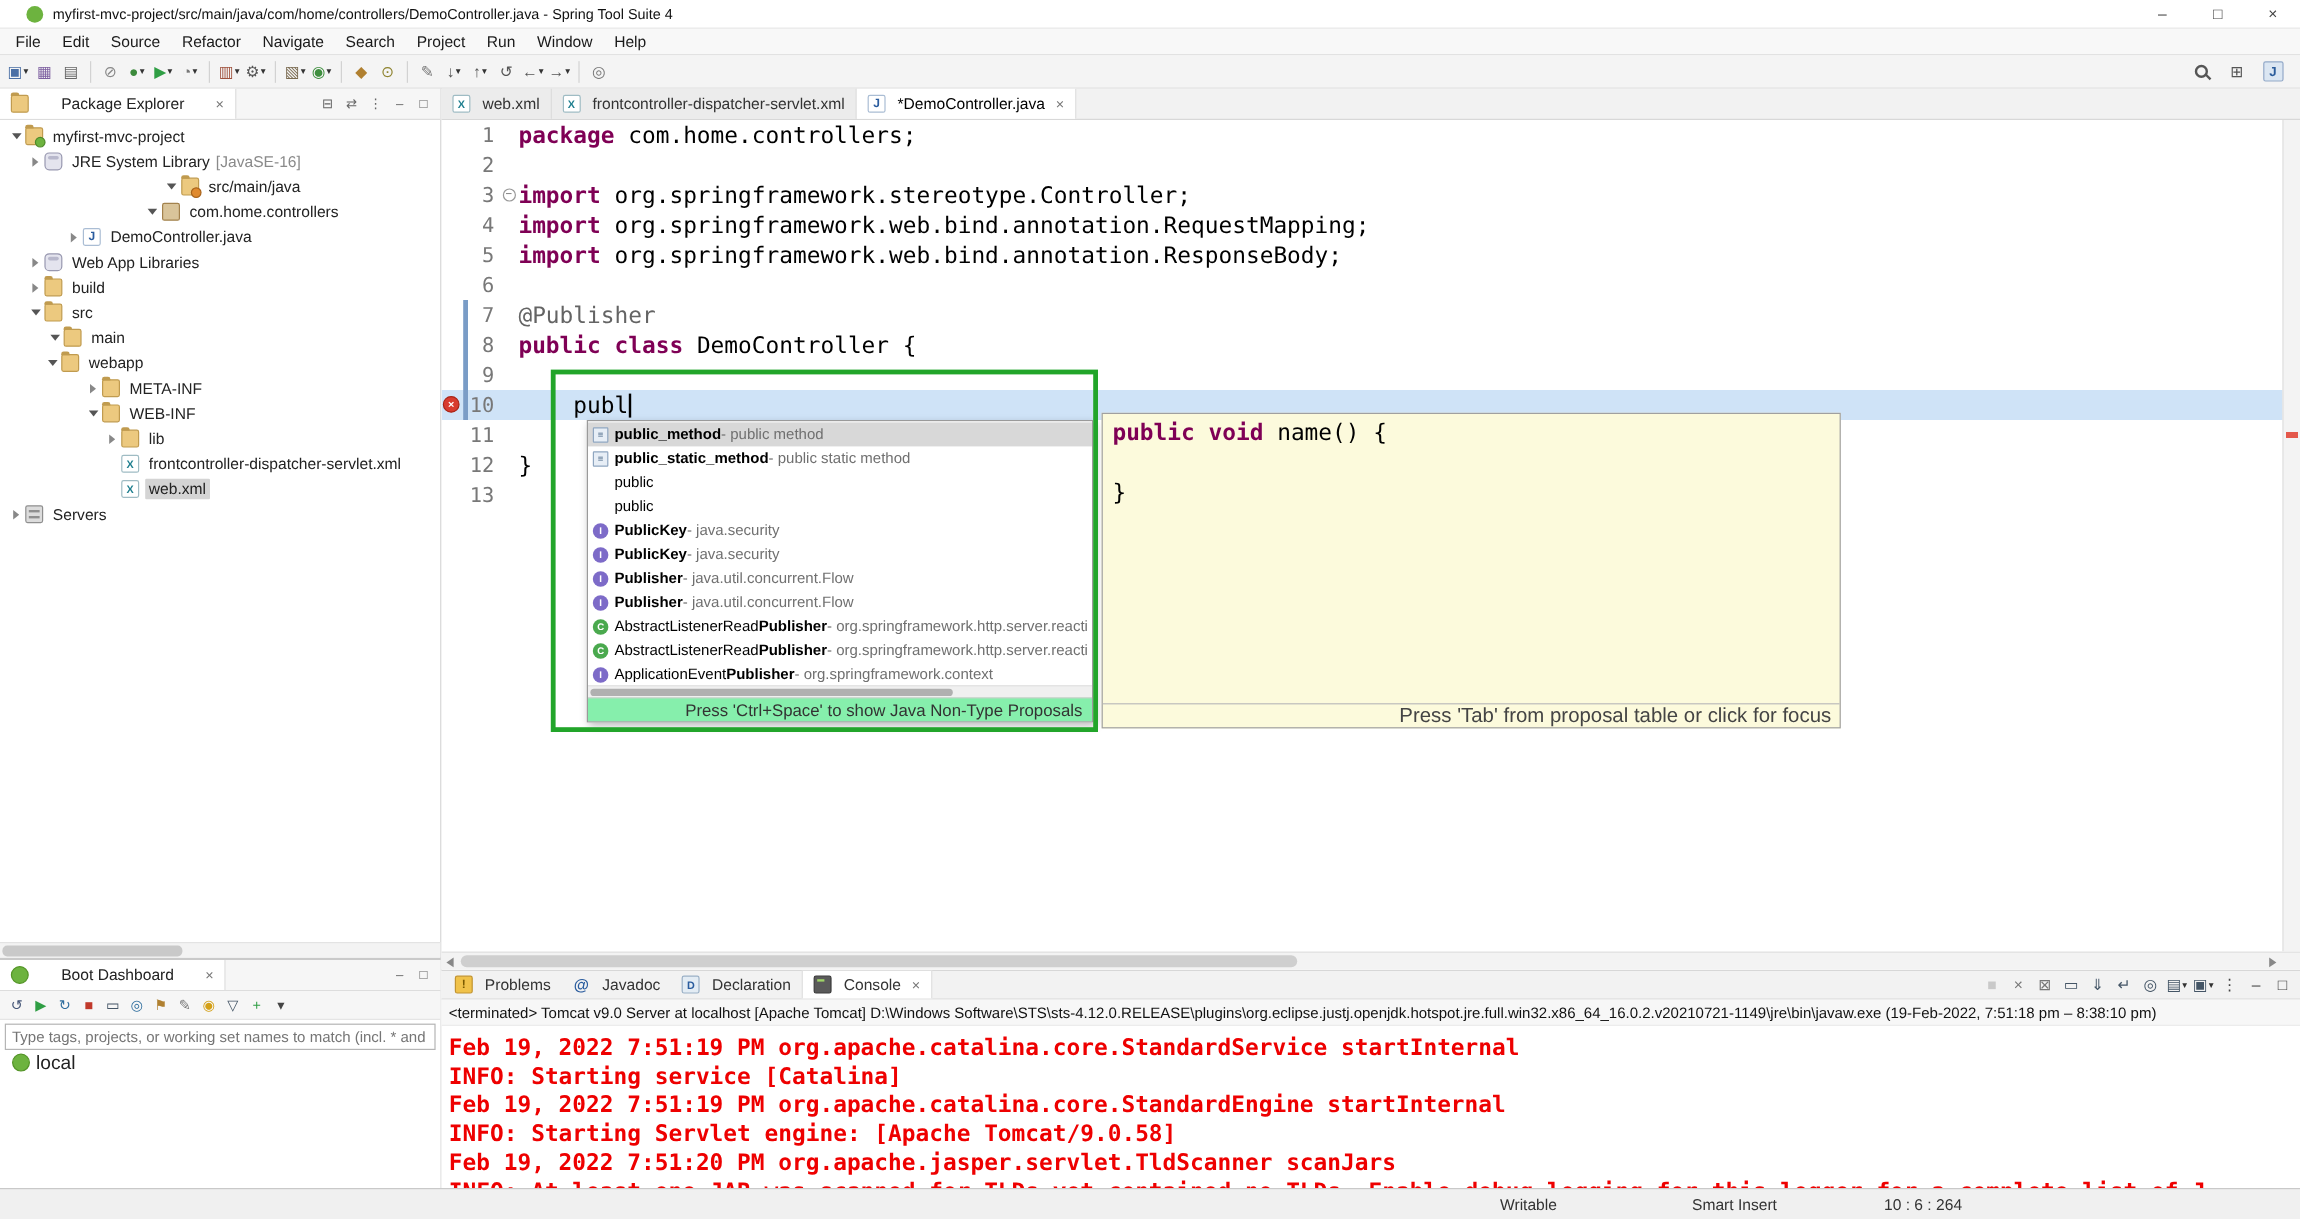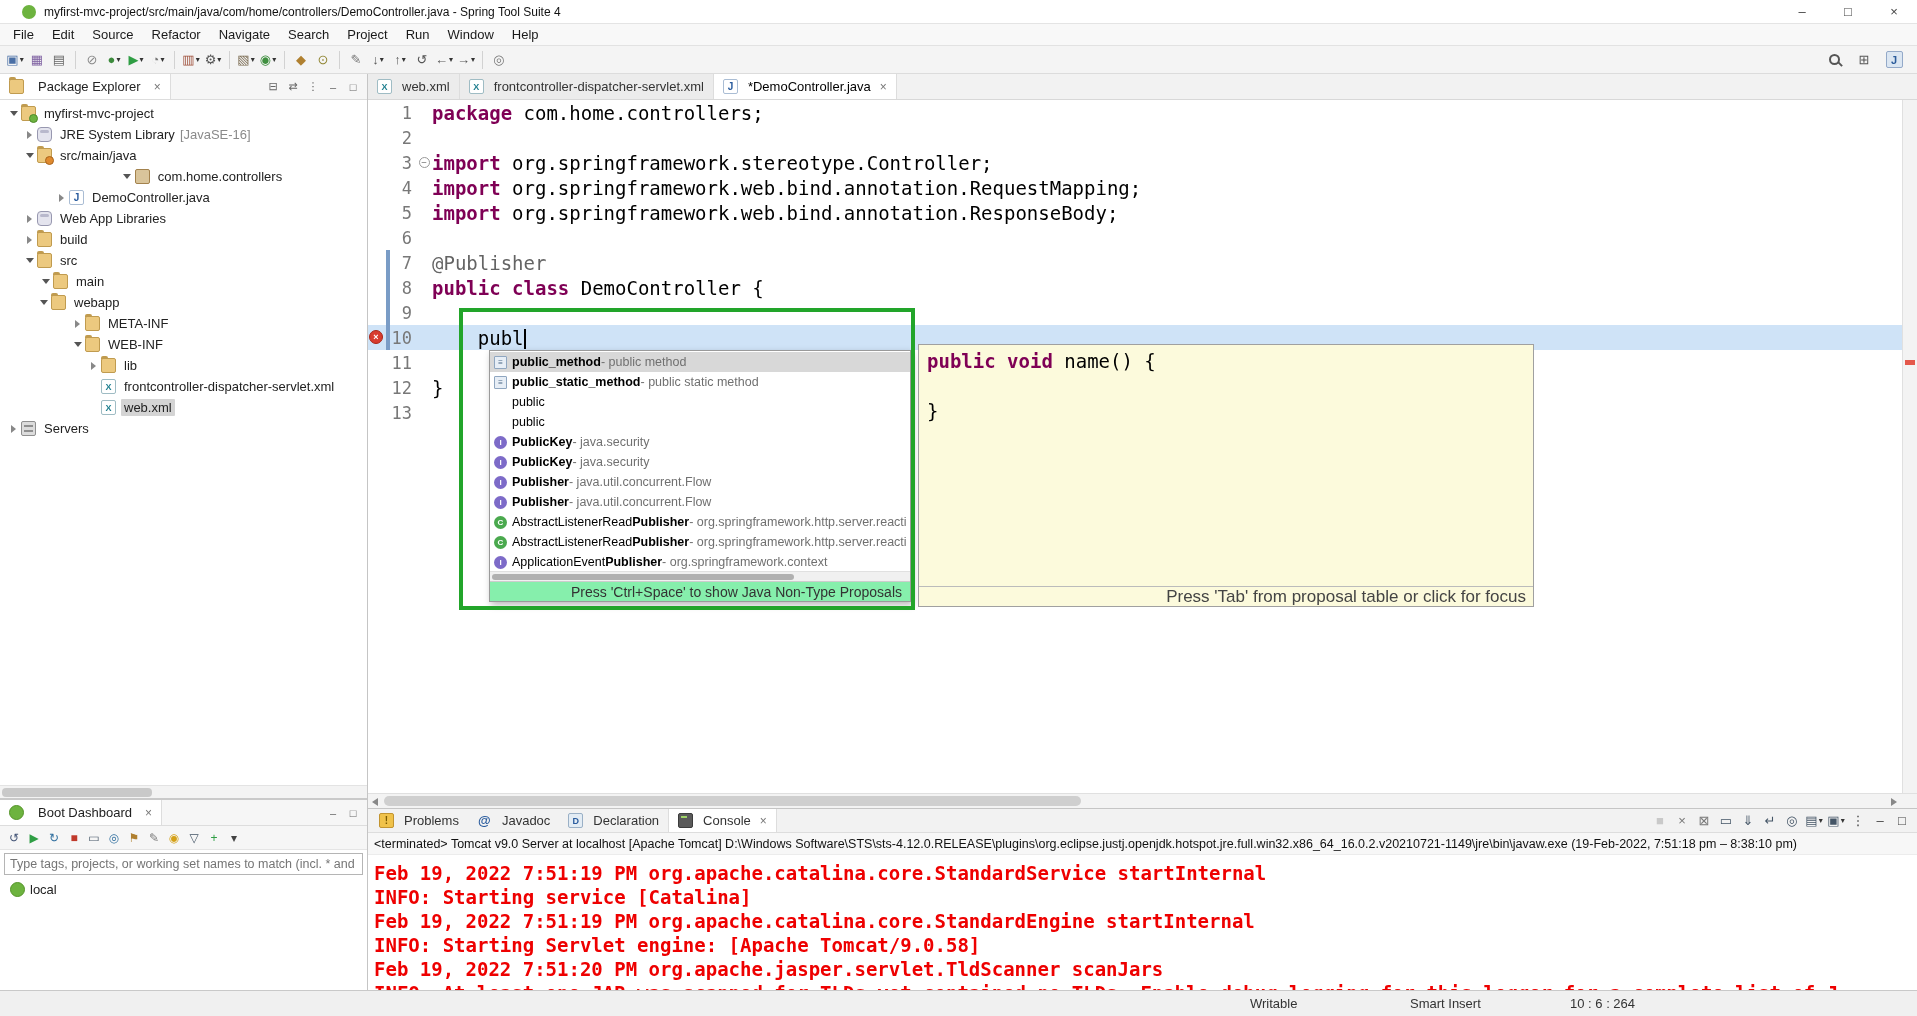--- a/index.html
+++ b/index.html
@@ -26,21 +26,21 @@
   .mag::after{content:"";position:absolute;width:6px;height:2px;background:#555;transform:rotate(45deg);right:-5px;bottom:-2px}
   .jpersp{width:17px;height:17px;background:#dbe6f2;border:1px solid #93a9c8;color:#2b5c9b;font-weight:bold;display:flex;align-items:center;justify-content:center;border-radius:2px;font-size:11px}
 
   
   .main{display:flex;height:916px}
   .left{width:368px;flex:none;display:flex;flex-direction:column;border-right:1px solid #c5c5c5;background:#fff}
   .right{flex:1;min-width:0;display:flex;flex-direction:column;background:#fff}
 
   
   .view-header{height:26px;background:#f6f6f6;border-bottom:1px solid #ddd;display:flex;align-items:center;flex:none}
-  .view-tab{display:flex;align-items:center;gap:9px;padding:0 9px;height:100%;background:#fff;border-right:1px solid #ddd;font-size:13px;white-space:nowrap}
+  .view-tab{display:flex;align-items:center;gap:22px;padding:0 9px;height:100%;background:#fff;border-right:1px solid #ddd;font-size:13px;white-space:nowrap}
   .vh-icons{margin-left:auto;display:flex;align-items:center;padding-right:4px}
   .vh-btn{width:20px;text-align:center;font-size:11px;color:#666}
   .tab-close{font-size:12px;color:#777;margin-left:4px}
 
   
   .fi{width:15px;height:15px;flex:none;display:inline-flex;align-items:center;justify-content:center;font-size:9px;font-weight:bold;font-family:"Liberation Sans",sans-serif;border-radius:2px;margin-right:5px}
   .fi-folder,.fi-project,.fi-srcfolder,.fi-pkgexp{background:#ecc97f;border:1px solid #c09b4f;position:relative}
   .fi-folder::before,.fi-project::before,.fi-srcfolder::before,.fi-pkgexp::before{content:"";position:absolute;top:-3px;left:-1px;width:7px;height:3px;background:#c09b4f;border-radius:2px 2px 0 0}
   .fi-project::after{content:"";position:absolute;right:-3px;bottom:-3px;width:7px;height:7px;border-radius:50%;background:#6db33f;border:1px solid #4e8a2a}
   .fi-srcfolder::after{content:"";position:absolute;right:-3px;bottom:-3px;width:7px;height:7px;border-radius:50%;background:#e08a2e;border:1px solid #a9641c}
@@ -76,21 +76,21 @@
   .tsel{background:#d4d4d4;border-radius:1px}
   .tsuffix{color:#8a8a8a;margin-left:2px}
   .pkg-hscroll{height:13px;background:#f3f3f3;border-top:1px solid #e3e3e3;position:relative;flex:none}
   .pkg-thumb{position:absolute;left:2px;top:2px;width:150px;height:9px;background:#c9c9c9;border-radius:4px}
 
   
   .boot{flex:1;display:flex;flex-direction:column;background:#fff;min-height:0}
   .boot-toolbar{height:24px;display:flex;align-items:center;padding:0 4px;background:#f6f6f6;border-bottom:1px solid #e5e5e5;flex:none}
   .boot-toolbar .tb-btn{font-size:12px;min-width:18px}
   .boot-filter{margin:3px 4px;height:22px;border:1px solid #b5b5b5;font-size:12.5px;color:#666;padding:0 5px;width:calc(100% - 8px);font-family:"Liberation Sans",sans-serif;background:#fff}
-  .boot-item{height:22px;display:flex;align-items:center;padding-left:10px;font-size:13px}
+  .boot-item{height:22px;display:flex;padding-left:10px;font-size:16px}
 
   
   .etabs{height:26px;background:#f2f2f2;border-bottom:1px solid #d8d8d8;display:flex;align-items:stretch;flex:none}
   .etab{display:flex;align-items:center;gap:5px;padding:0 9px;font-size:13px;color:#333;border-right:1px solid #ddd;background:#ececec;white-space:nowrap}
   .etab.active{background:#fff;color:#000}
 
   
   .editor{flex:1;position:relative;display:flex;flex-direction:column;min-height:0;background:#fff}
   .code{flex:1;overflow:hidden;position:relative;font-family:"DejaVu Sans Mono",monospace;font-size:19px}
   .cl{height:25px;display:flex;align-items:center}
@@ -292,21 +292,21 @@
             <span class="tlabel">myfirst-mvc-project</span>
           </div>
           <div class="trow" style="padding-left: 22px;">
             <span class="tslot">
               <span class="ar ar-c"></span>
             </span>
             <span class="fi fi-jre"></span>
             <span class="tlabel">JRE System Library</span>
             <span class="tsuffix">[JavaSE-16]</span>
           </div>
-          <div class="trow" style="padding-left: 22px;">
+          <div class="trow" style="padding-left: 22px; justify-content: center;">
             <span class="tslot">
               <span class="ar ar-e"></span>
             </span>
             <span class="fi fi-srcfolder"></span>
             <span class="tlabel">src/main/java</span>
           </div>
           <div class="trow" style="padding-left: 38px; justify-content: center;">
             <span class="tslot">
               <span class="ar ar-e"></span>
             </span>

